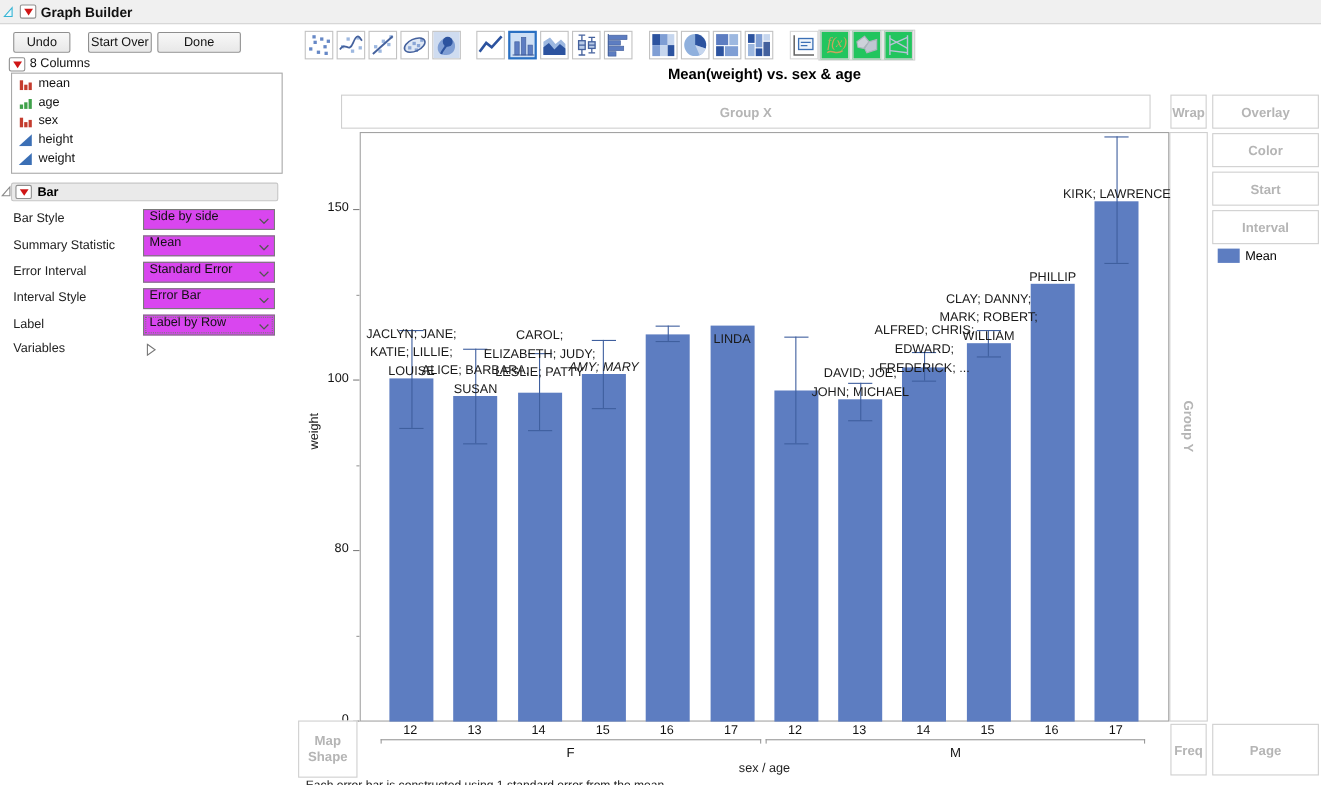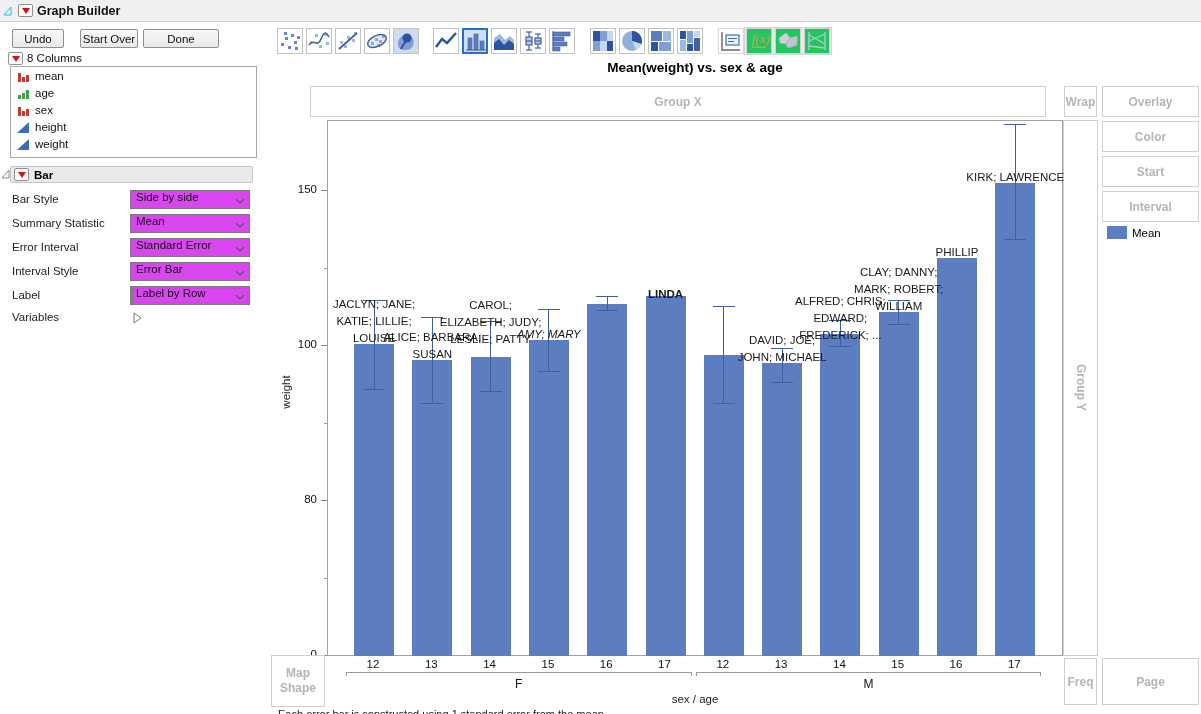--- a/index.html
+++ b/index.html
@@ -399,21 +399,21 @@
     <div class="bar" style="left: 200.9px; top: 218.8px; width: 40px; height: 316.2px; background: rgb(93, 125, 193);"></div>
     <div class="errline" style="left: 220.4px; top: 187.8px; width: 1px; height: 62px; background: rgb(63, 95, 158);"></div>
     <div class="errcap" style="left: 209.9px; top: 187.8px; width: 22px; height: 1px; background: rgb(63, 95, 158);"></div>
     <div class="errcap" style="left: 209.9px; top: 249.8px; width: 22px; height: 1px; background: rgb(63, 95, 158);"></div>
     <div class="bar-label" style="left: 140.9px; bottom: 312.2px; width: 160px; font-style: italic;">AMY; MARY</div>
     <div class="bar" style="left: 259.2px; top: 183.15px; width: 40px; height: 351.85px; background: rgb(93, 125, 193);"></div>
     <div class="errline" style="left: 278.7px; top: 175.4px; width: 1px; height: 13.95px; background: rgb(63, 95, 158);"></div>
     <div class="errcap" style="left: 268.2px; top: 175.4px; width: 22px; height: 1px; background: rgb(63, 95, 158);"></div>
     <div class="errcap" style="left: 268.2px; top: 189.35px; width: 22px; height: 1px; background: rgb(63, 95, 158);"></div>
     <div class="bar" style="left: 317.5px; top: 175.4px; width: 40px; height: 359.6px; background: rgb(93, 125, 193);"></div>
-    <div class="bar-label" style="left: 257.5px; bottom: 352px; width: 160px; font-weight: bold;">LINDA</div>
+    <div class="bar-label" style="left: 257.5px; bottom: 337px; width: 160px;">LINDA</div>
     <div class="bar" style="left: 375.8px; top: 234.3px; width: 40px; height: 300.7px; background: rgb(93, 125, 193);"></div>
     <div class="errline" style="left: 395.3px; top: 184.7px; width: 1px; height: 97.65px; background: rgb(63, 95, 158);"></div>
     <div class="errcap" style="left: 384.8px; top: 184.7px; width: 22px; height: 1px; background: rgb(63, 95, 158);"></div>
     <div class="errcap" style="left: 384.8px; top: 282.35px; width: 22px; height: 1px; background: rgb(63, 95, 158);"></div>
     <div class="bar" style="left: 434.1px; top: 242.05px; width: 40px; height: 292.95px; background: rgb(93, 125, 193);"></div>
     <div class="errline" style="left: 453.6px; top: 226.55px; width: 1px; height: 34.1px; background: rgb(63, 95, 158);"></div>
     <div class="errcap" style="left: 443.1px; top: 226.55px; width: 22px; height: 1px; background: rgb(63, 95, 158);"></div>
     <div class="errcap" style="left: 443.1px; top: 260.65px; width: 22px; height: 1px; background: rgb(63, 95, 158);"></div>
     <div class="bar-label" style="left: 374.1px; bottom: 288.95px; width: 160px;">DAVID; JOE;
 JOHN; MICHAEL</div>

